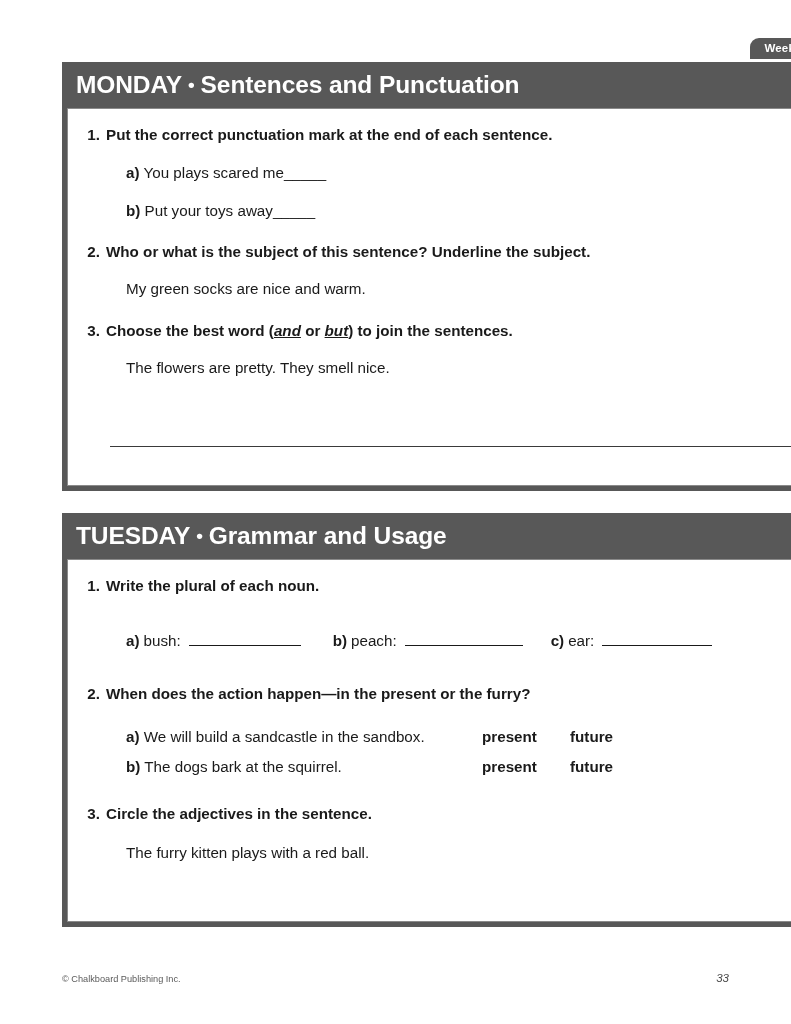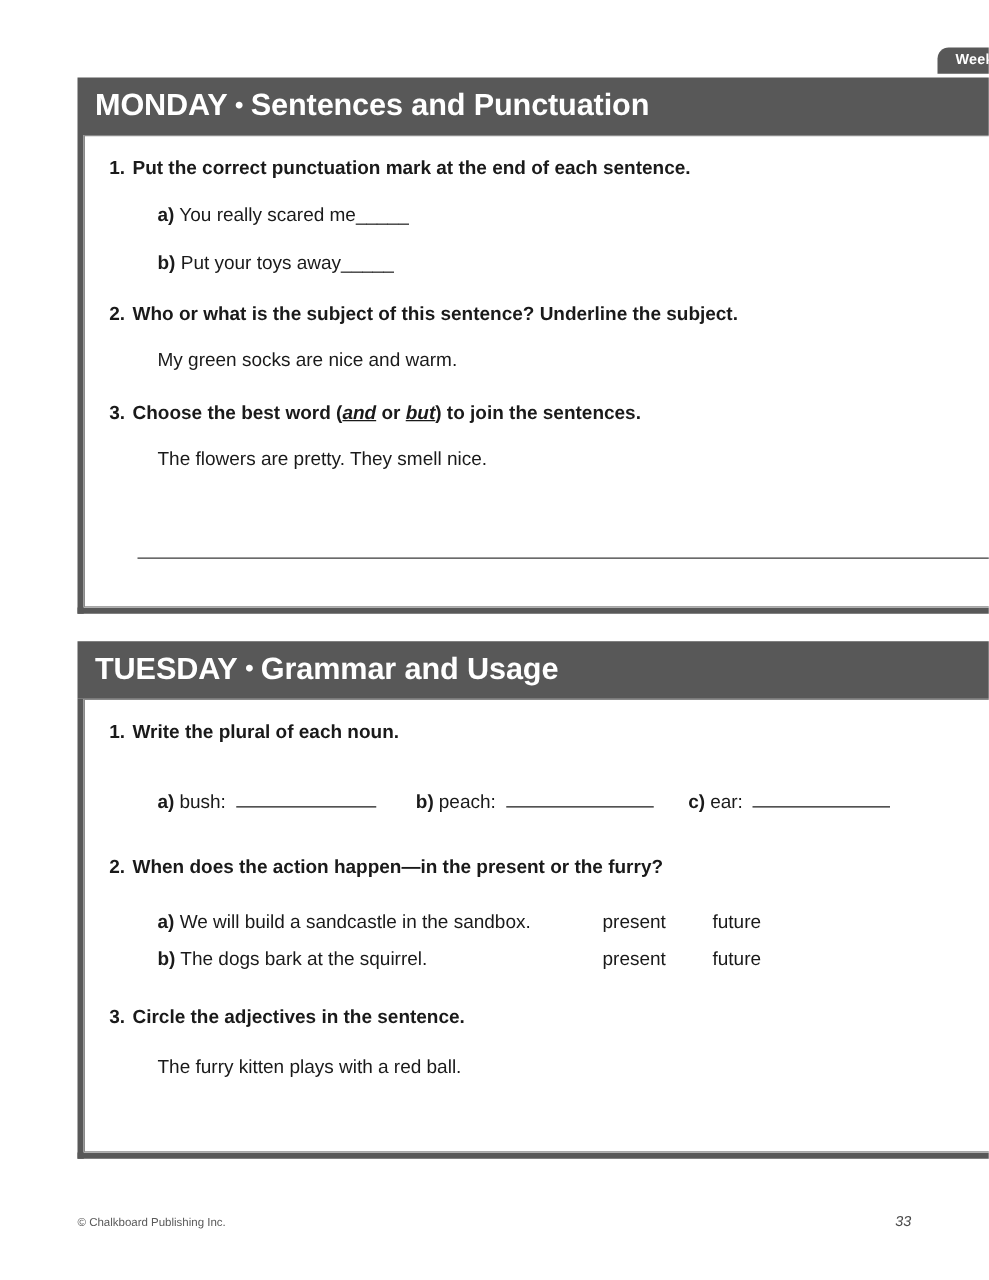--- a/index.html
+++ b/index.html
@@ -158,21 +158,21 @@
   .tense-row {
     display: flex;
     align-items: baseline;
     padding-left: 42px;
     font-size: 15.2px;
     line-height: 1.34;
   }
   .tense-sentence { width: 356px; flex: 0 0 356px; }
   .tense-sentence .lbl { font-weight: bold; }
   .tense-opt {
-    font-weight: normal;
+    font-weight: bold;
   }
   .tense-opt.present { width: 88px; flex: 0 0 88px; }
 
   
   .footer {
     position: absolute;
     left: 62px;
     right: 62px;
     top: 972px;
     display: flex;
@@ -205,21 +205,21 @@
     <div class="day-body">
       <div class="day-body-inner" id="monday-body-inner">
 
         <div class="q" style="margin-top:2px;">
           <div class="q-row">
             <div class="q-num">1.</div>
             <div class="q-text">Put the correct punctuation mark at the end of each sentence.</div>
           </div>
           <div class="sub" style="margin-top:18px;">
             <span class="lbl">a)</span>
-            <span>You really scared me_____</span>
+            <span>You plays scared me_____</span>
           </div>
           <div class="sub" style="margin-top:17px;">
             <span class="lbl">b)</span>
             <span>Put your toys away_____</span>
           </div>
         </div>
 
         <div class="q" style="margin-top:21px;">
           <div class="q-row">
             <div class="q-num">2.</div>

